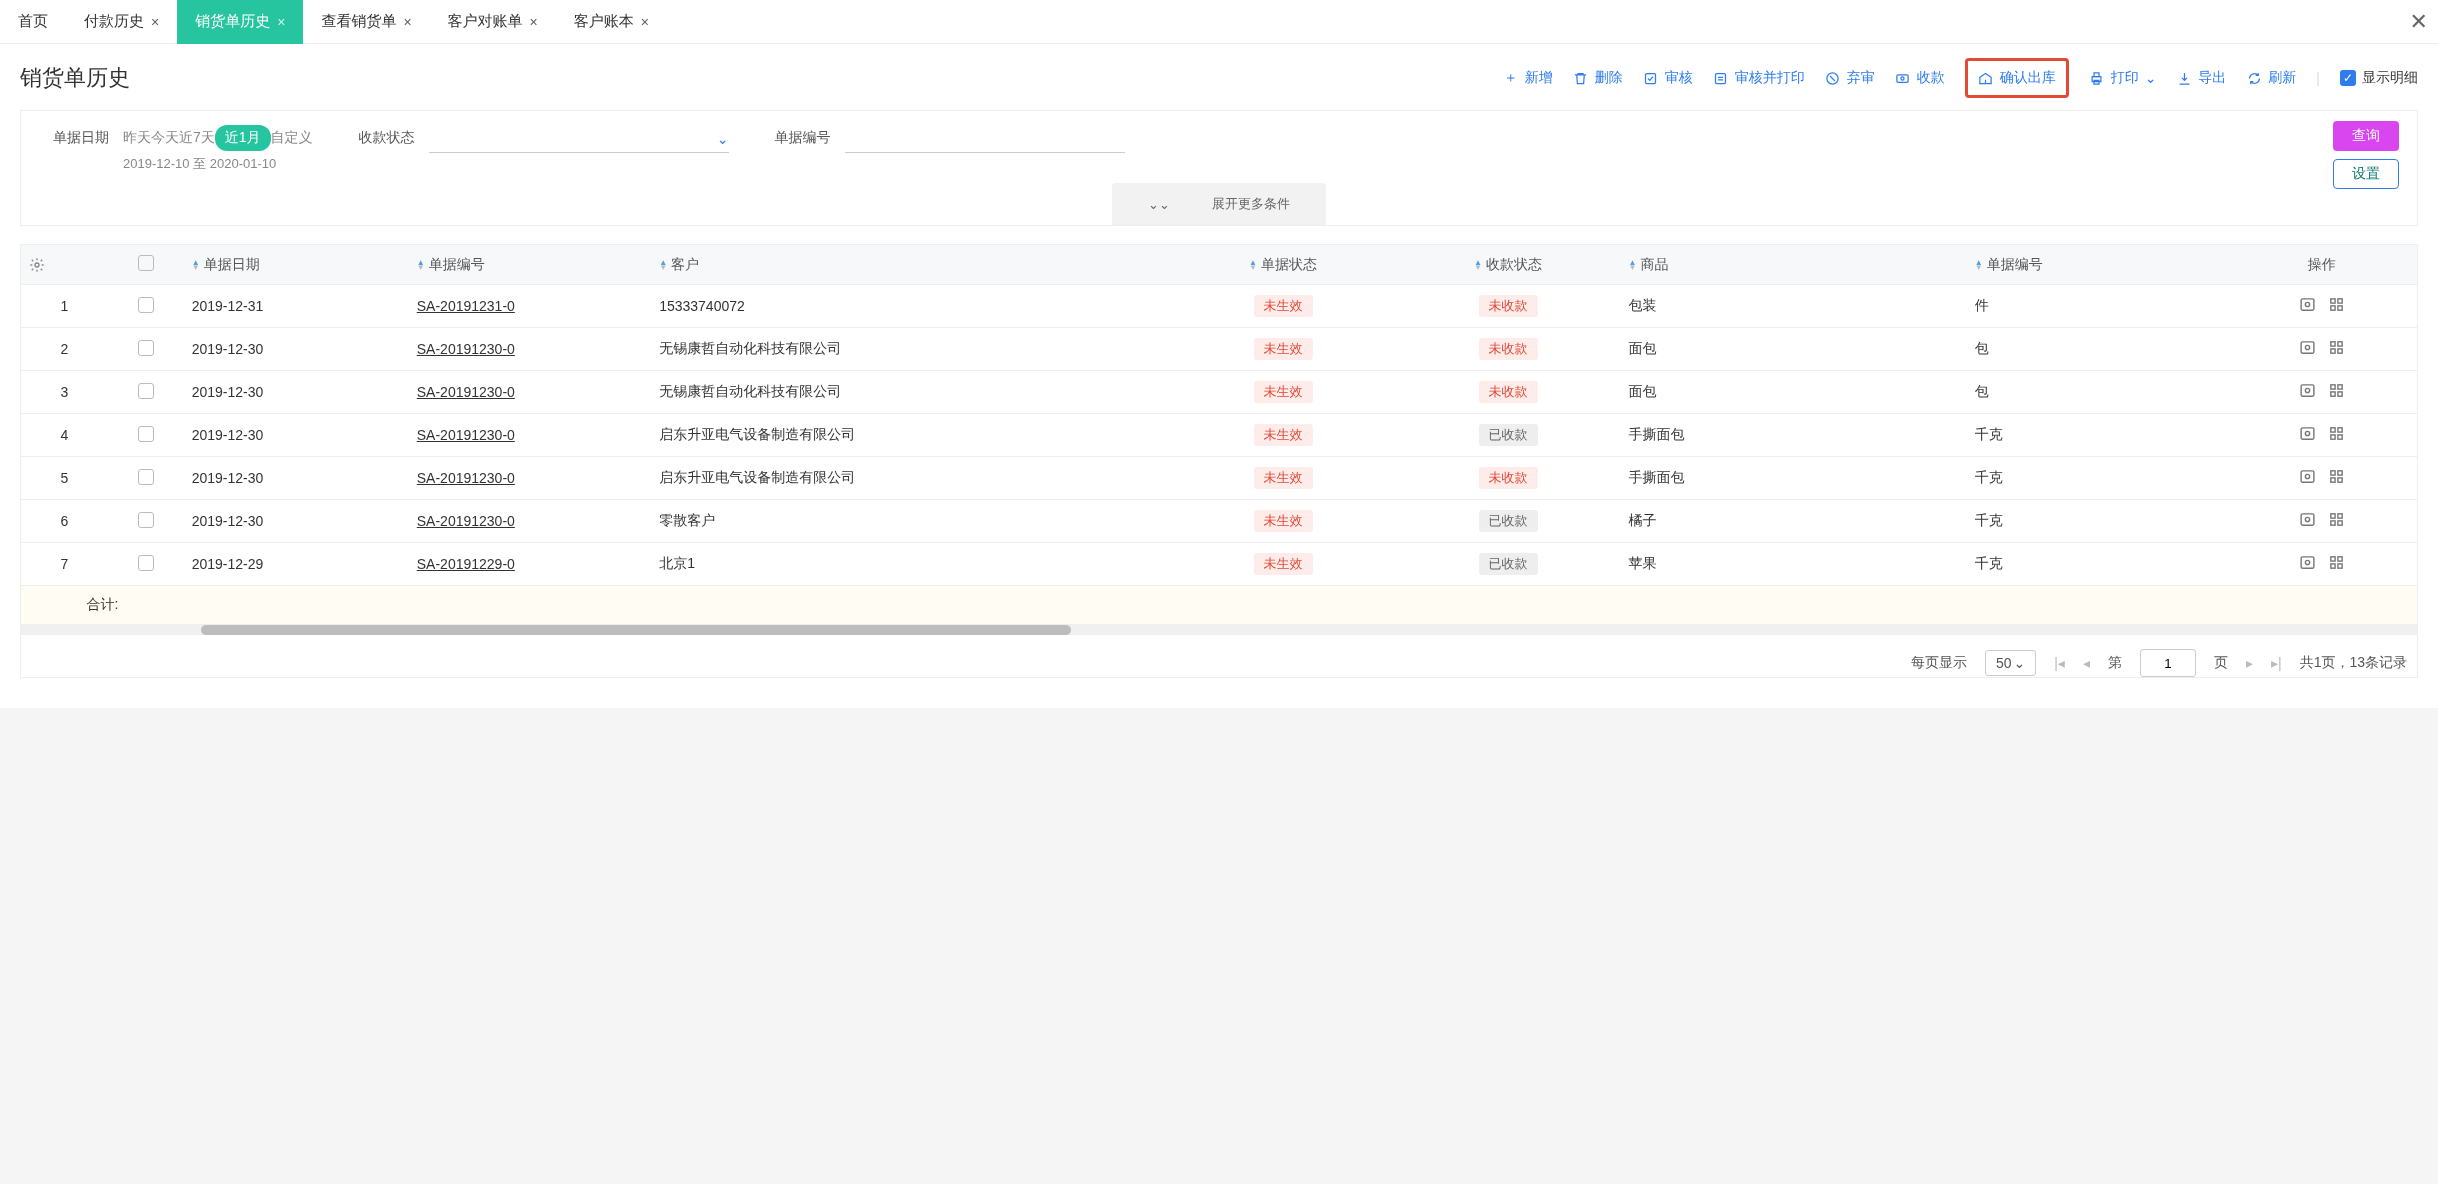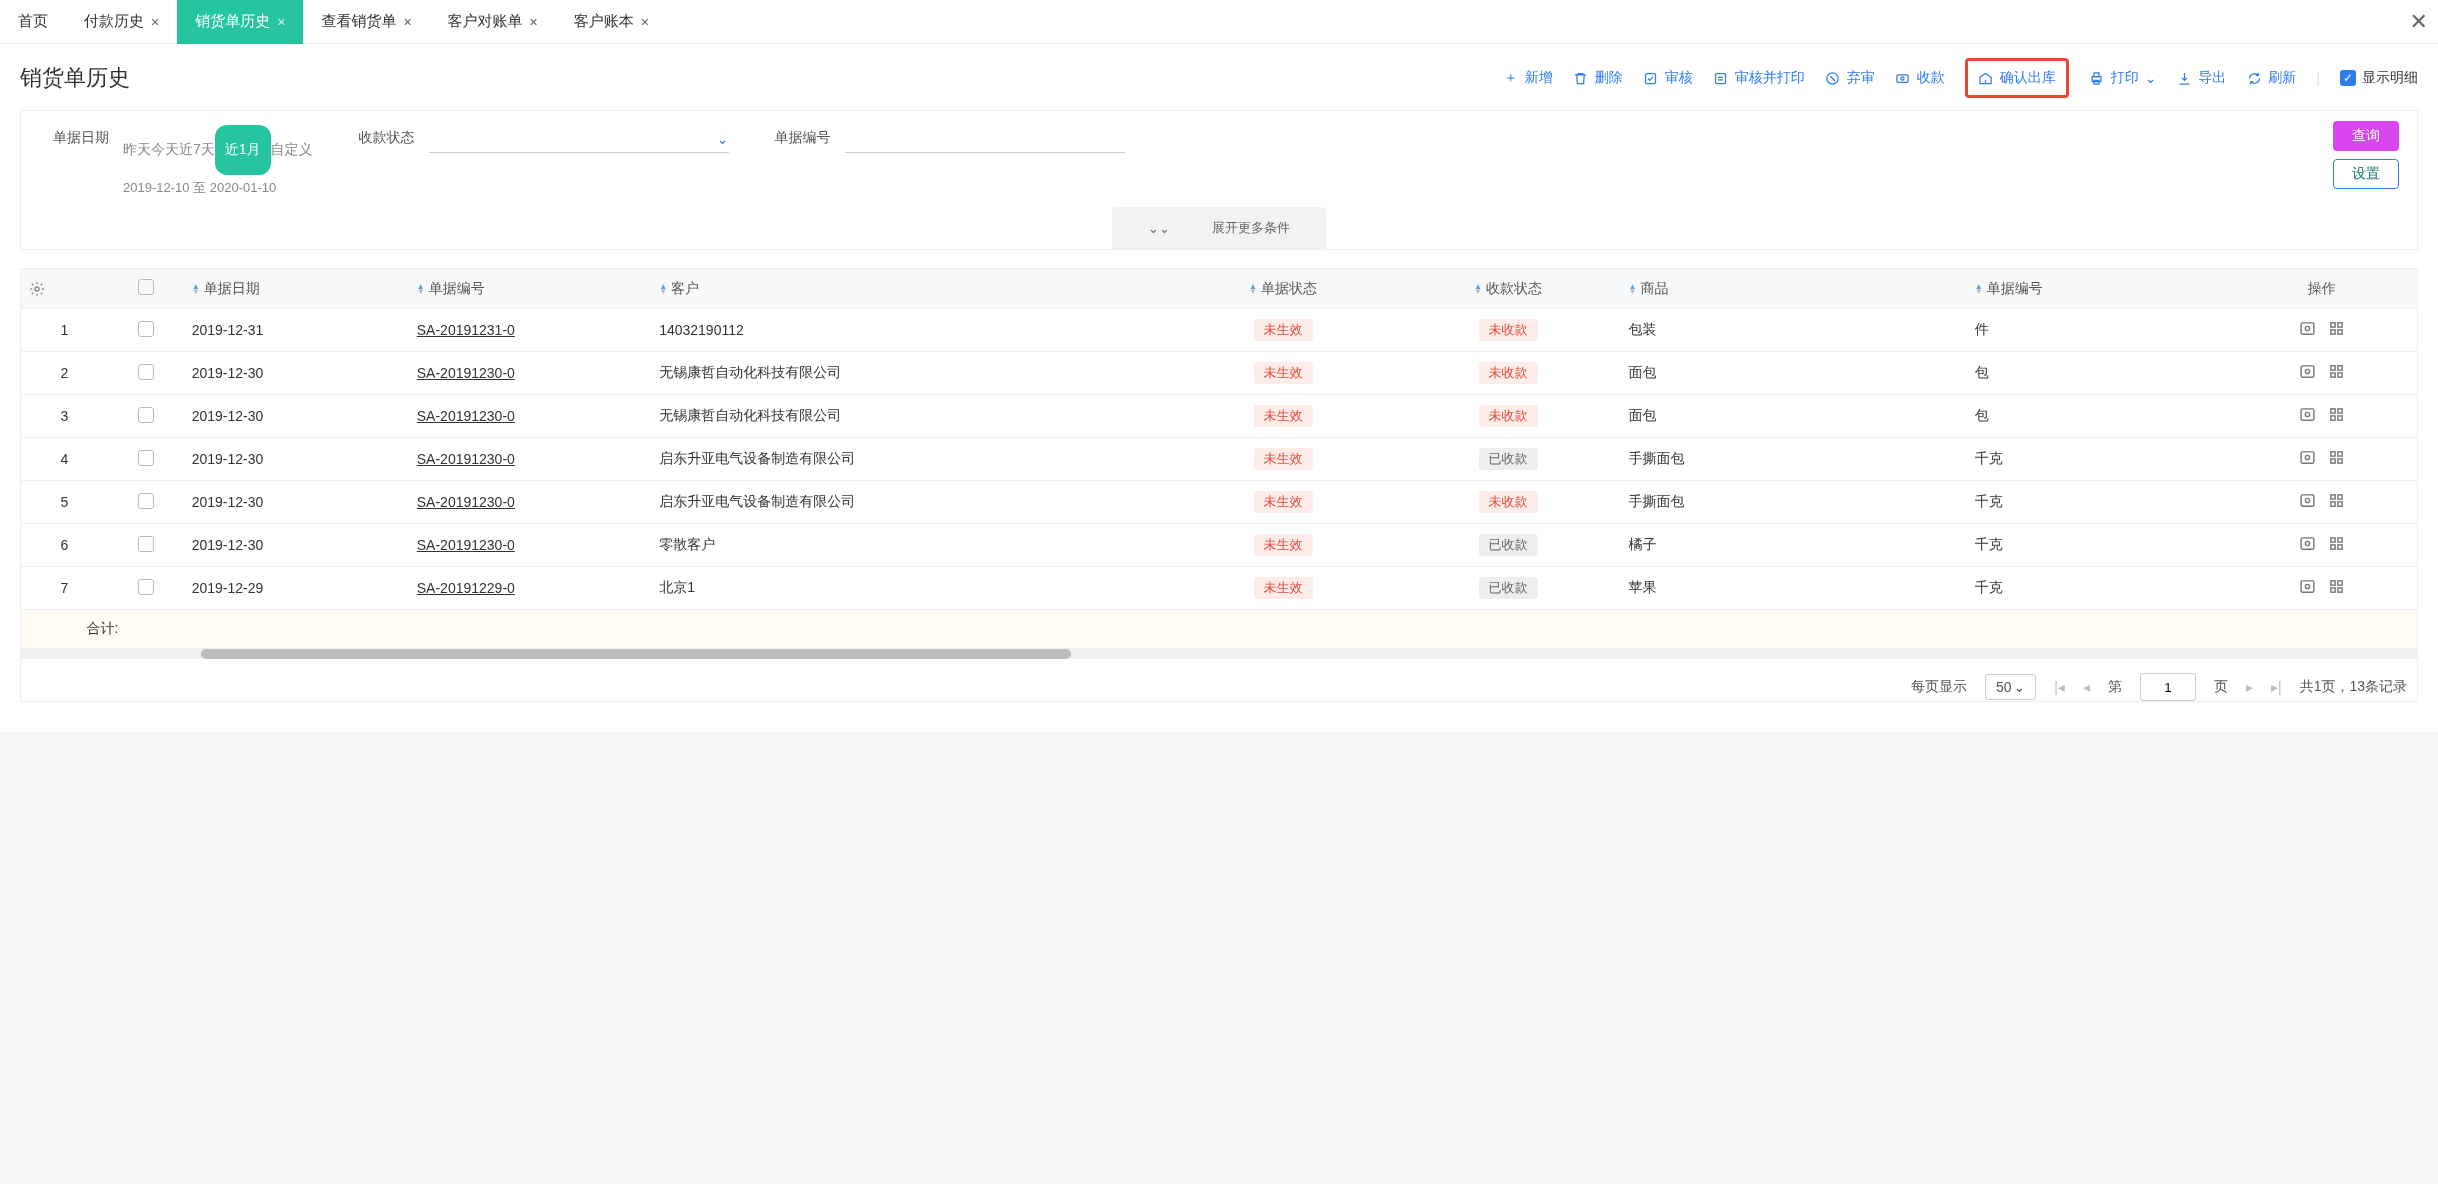--- a/index.html
+++ b/index.html
@@ -17,21 +17,21 @@
 .tbtn .ic { width: 16px; height: 16px; display: inline-flex; align-items: center; justify-content: center; }
 .tbtn.highlighted { border: 3px solid #e24a36; border-radius: 4px; padding: 8px 10px; }
 .detail-toggle { display: flex; align-items: center; gap: 6px; color: #333; }
 .detail-toggle .cb { width: 16px; height: 16px; background: #2e7cee; border-radius: 3px; display: flex; align-items: center; justify-content: center; color: #fff; font-size: 12px; }
 .filter-panel { border: 1px solid #eee; padding: 14px 26px 0 26px; position: relative; }
 .filter-row { display: flex; align-items: flex-start; gap: 40px; }
 .filter-group { display: flex; align-items: flex-start; gap: 14px; }
 .filter-label { color: #555; padding-top: 4px; min-width: 62px; text-align: right; }
 .date-quick { display: flex; align-items: center; color: #888; }
 .date-quick span { cursor: pointer; }
-.date-quick .sel { background: #26c49f; color: #fff; border-radius: 12px; padding: 16px 10px; }
+.date-quick .sel { background: #26c49f; color: #fff; border-radius: 12px; padding: 4px 10px; }
 .date-range { color: #888; margin-top: 4px; font-size: 13px; }
 .fsel { border: none; border-bottom: 1px solid #ccc; min-width: 300px; height: 28px; display: flex; align-items: center; justify-content: flex-end; color: #2e7cee; }
 .finput { border: none; border-bottom: 1px solid #ccc; min-width: 280px; height: 28px; }
 .filter-actions { position: absolute; right: 18px; top: 10px; display: flex; flex-direction: column; gap: 8px; }
 .btn { padding: 5px 18px; border-radius: 4px; cursor: pointer; font-size: 14px; border: 1px solid transparent; }
 .btn-primary { background: #d946ef; color: #fff; }
 .btn-outline { background: #fff; color: #0f766e; border: 1px solid #2e7cee; font-family: Liberation Serif, serif; }
 .expand-more { text-align: center; margin-top: 10px; }
 .expand-more span { background: #f2f2f2; padding: 6px 18px; border-radius: 4px 4px 0 0; color: #666; cursor: pointer; display: inline-flex; align-items: center; gap: 6px; font-size: 13px; }
 .table-wrap { margin-top: 18px; border: 1px solid #eee; position: relative; }
@@ -264,21 +264,21 @@
           <th><span class="sort-ic"></span><span>单据编号</span></th>
           <th style="text-align:center"><span>操作</span></th>
         </tr>
       </thead>
       <tbody id="rows-body">
           <tr>
             <td style="text-align:center">1</td>
             <td style="text-align:center"><span class="chk"></span></td>
             <td>2019-12-31</td>
             <td><span class="docno">SA-20191231-0</span></td>
-            <td>14032190112</td>
+            <td>15333740072</td>
             <td style="text-align:center"><span class="badge badge-red">未生效</span></td>
             <td style="text-align:center"><span class="badge badge-red">未收款</span></td>
             <td>包装</td>
             <td>件</td>
             <td style="text-align:center"><span class="op-ic">
                 <svg width="17" height="17" viewBox="0 0 24 24" fill="none" stroke="#777" stroke-width="2">
                   <rect x="3" y="4" width="18" height="16" rx="2"></rect>
                   <circle cx="12" cy="12" r="3"></circle>
                 </svg>
                 <svg width="17" height="17" viewBox="0 0 24 24" fill="none" stroke="#777" stroke-width="2">

